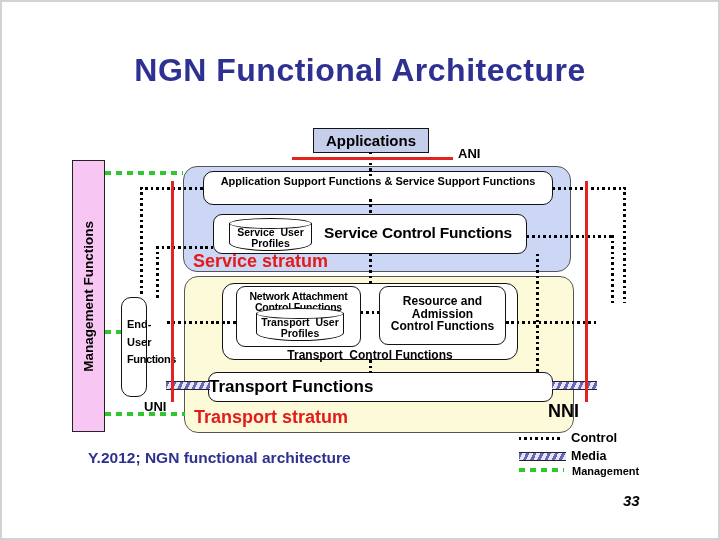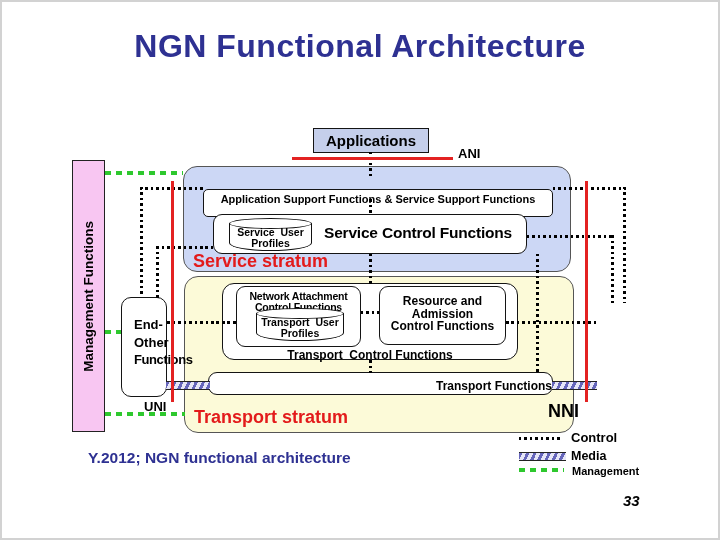--- a/index.html
+++ b/index.html
@@ -1,18 +1,18 @@
 <!DOCTYPE html>
 <html><head>
 <meta charset="utf-8">
 <style>
   html,body{margin:0;padding:0;background:#fff;}
   .slide{position:relative;width:720px;height:540px;background:#fff;overflow:hidden;
          font-family:"Liberation Sans",sans-serif;box-shadow:inset 0 0 0 2px #d2d2d2;}
-  .title{position:absolute;left:0;right:0;top:28px;margin:0;text-align:center;
+  .title{position:absolute;left:0;right:0;top:52px;margin:0;text-align:center;
          font-size:32px;font-weight:bold;color:#2e3192;letter-spacing:.5px;}
   .abs{position:absolute;box-sizing:border-box;}
   .stratum{position:absolute;box-sizing:border-box;border:1.6px solid #555;border-radius:14px;z-index:1;}
   .wbox{position:absolute;box-sizing:border-box;background:#fff;border:1.4px solid #141414;z-index:2;}
   .lbl{position:absolute;font-weight:bold;color:#000;white-space:nowrap;z-index:6;}
   .red-lbl{color:#e31b1b;}
   .dh{position:absolute;height:2.5px;background:repeating-linear-gradient(90deg,#000 0 2.5px,transparent 2.5px 5.5px);z-index:3;}
   .dv{position:absolute;width:2.5px;background:repeating-linear-gradient(180deg,#000 0 2.5px,transparent 2.5px 5.5px);z-index:3;}
   .gh{position:absolute;height:4px;background:repeating-linear-gradient(90deg,#2ec82e 0 6px,transparent 6px 11px);z-index:3;}
   .redh{position:absolute;height:3px;background:#e32222;z-index:5;}
@@ -37,21 +37,21 @@
 
   <div class="abs mgmt" style="left:72px;top:160px;width:33px;height:272px;">
     <span class="vtext">Management Functions</span>
   </div>
 
   <div class="wbox" style="left:313px;top:128px;width:116px;height:25px;background:#c5cfeb;text-align:center;font-weight:bold;font-size:15px;line-height:23px;">Applications</div>
   <div class="redh" style="left:292px;top:157px;width:161px;"></div>
   <div class="lbl" style="left:458px;top:146px;font-size:13px;">ANI</div>
 
   <div class="stratum" style="left:183px;top:166px;width:388px;height:106px;background:#ccd7f5;"></div>
-  <div class="wbox" style="left:203px;top:189px;width:350px;height:28px;border-radius:5px;text-align:center;font-weight:bold;font-size:11px;line-height:19px;">Application Support Functions &amp; Service Support Functions</div>
+  <div class="wbox" style="left:203px;top:171px;width:350px;height:34px;border-radius:10px;text-align:center;font-weight:bold;font-size:11px;line-height:19px;">Application Support Functions &amp; Service Support Functions</div>
   <div class="wbox" style="left:213px;top:214px;width:314px;height:40px;border-radius:9px;"></div>
   <div class="cyl" style="left:229px;top:218px;width:83px;height:33px;">
     <div class="cyl-body"></div>
     <div class="cyl-top"></div>
     <div class="cyl-txt"><span>Service  User</span><br><span>Profiles</span></div>
   </div>
   <div class="lbl" style="left:318px;top:224px;width:200px;text-align:center;font-size:15.5px;letter-spacing:-0.2px;">Service Control Functions</div>
   <div class="lbl red-lbl" style="left:193px;top:251px;font-size:18px;">Service stratum</div>
 
   <div class="stratum" style="left:184px;top:276px;width:390px;height:157px;background:#fcfad8;"></div>
@@ -64,26 +64,26 @@
     <div class="cyl-body"></div>
     <div class="cyl-top"></div>
     <div class="cyl-txt"><span>Transport  User</span><br><span>Profiles</span></div>
   </div>
   <div class="wbox" style="left:379px;top:286px;width:127px;height:59px;border-radius:9px;text-align:center;font-weight:bold;font-size:12px;line-height:12.5px;padding-top:8px;">
     <span>Resource and</span><br>
     <span>Admission</span><br>
     <span>Control Functions</span>
   </div>
   <div class="lbl pre" style="left:222px;top:348px;width:296px;text-align:center;font-size:12px;">Transport  Control Functions</div>
-  <div class="wbox" style="left:208px;top:372px;width:345px;height:23px;border-radius:9px;text-align:right;font-weight:bold;font-size:12px;line-height:27px;">Transport Functions</div>
+  <div class="wbox" style="left:208px;top:372px;width:345px;height:30px;border-radius:9px;text-align:left;font-weight:bold;font-size:17px;line-height:27px;">Transport Functions</div>
   <div class="lbl red-lbl" style="left:194px;top:407px;font-size:18px;">Transport stratum</div>
 
-  <div class="wbox" style="left:121px;top:297px;width:46px;height:100px;border-radius:10px;font-weight:bold;font-size:13px;line-height:17.5px;padding:18px 0 0 12px;">
+  <div class="wbox" style="left:121px;top:297px;width:26px;height:100px;border-radius:10px;font-weight:bold;font-size:11px;line-height:17.5px;padding:18px 0 0 5px;">
     <span>End-</span><br>
-    <span>Other</span><br>
+    <span>User</span><br>
     <span style="letter-spacing:-0.4px;">Functions</span>
   </div>
 
   <div class="redv" style="left:171px;top:181px;height:221px;"></div>
   <div class="redv" style="left:585px;top:181px;height:221px;"></div>
   <div class="lbl" style="left:144px;top:399px;font-size:13px;">UNI</div>
   <div class="lbl" style="left:548px;top:401px;font-size:18px;">NNI</div>
 
   <div class="media" style="left:166px;top:381px;width:44px;"></div>
   <div class="media" style="left:552px;top:381px;width:45px;"></div>

